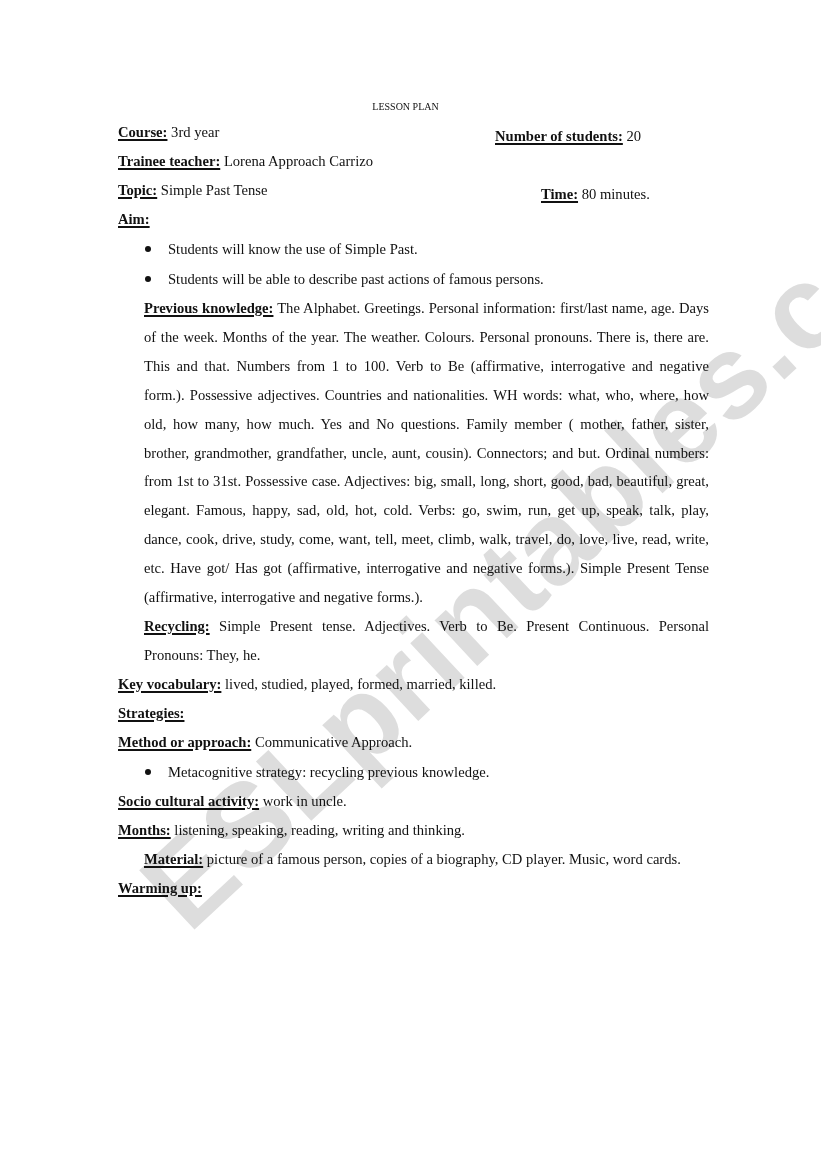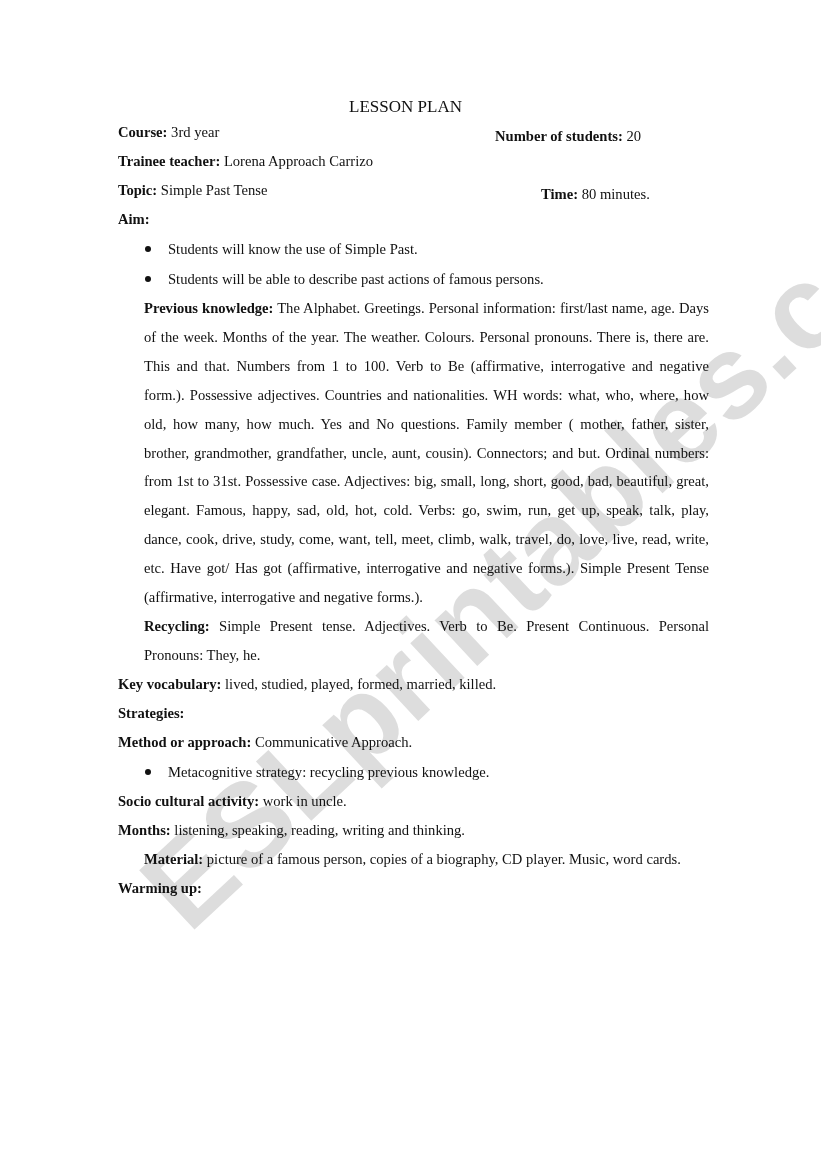--- a/index.html
+++ b/index.html
@@ -2,24 +2,24 @@
 <html><head>
 <meta charset="utf-8">
 <style>
   html, body { margin: 0; padding: 0; background: #ffffff; }
   body {
     width: 821px; height: 1169px; position: relative; overflow: hidden;
     font-family: "Liberation Serif", "DejaVu Serif", serif;
     color: #111;
   }
   .page { position: absolute; left: 118px; top: 96px; width: 591px; font-size: 14.6px; }
-  .title { text-align: center; width: 591px; margin-left: -8px; height: 22px; line-height: 22px; font-size: 17px; }
+  .title { text-align: center; width: 591px; margin-left: -8px; height: 22px; line-height: 22px; font-size: 10px; }
   .line { line-height: 29px; min-height: 29px; }
   .just { text-align: justify; line-height: 28.9px; margin-left: 26px; }
-  .lbl { font-weight: bold; text-decoration-thickness: 2px; text-underline-offset: 2px; }
+  .lbl { font-weight: bold; text-decoration: underline; text-decoration-thickness: 2px; text-underline-offset: 2px; }
   .row { position: relative; height: 29px; line-height: 29px; }
   .right { position: absolute; top: 4px; }
   ul { margin: 0; padding: 0; list-style: none; }
   li { position: relative; padding-left: 50px; line-height: 30px; }
   li .bullet { position: absolute; left: 27px; top: 12px; width: 6px; height: 6px; border-radius: 50%; background: #111; }
   .watermark {
     position: absolute; left: 40px; top: 530px; width: 900px;
     transform: rotate(-43deg); transform-origin: center;
     font-family: "Liberation Sans", "DejaVu Sans", sans-serif; font-weight: bold;
     font-size: 118px; color: rgba(150,150,150,0.32); letter-spacing: 1px;

